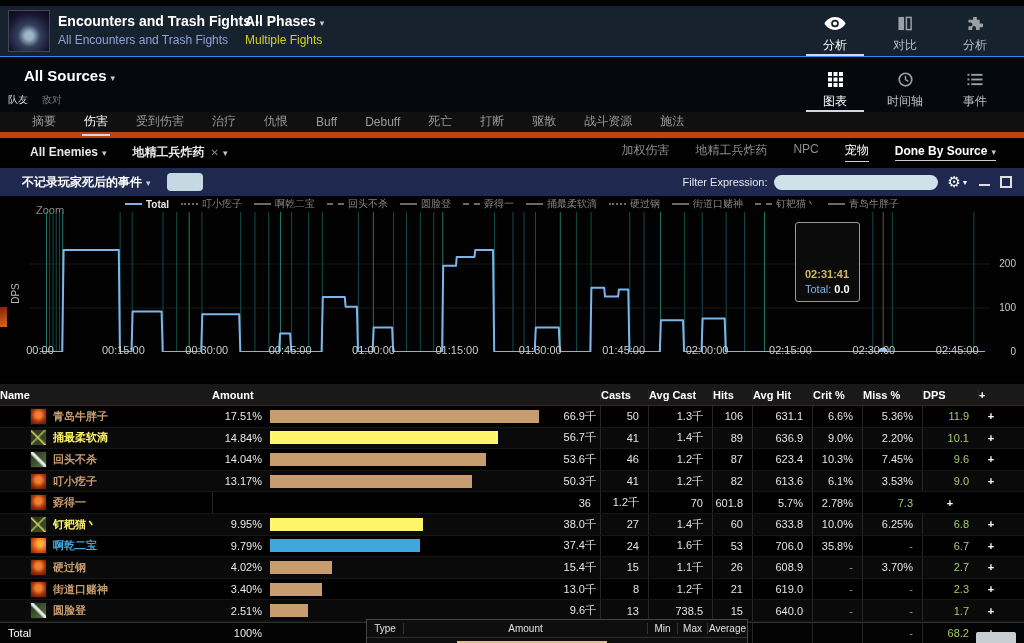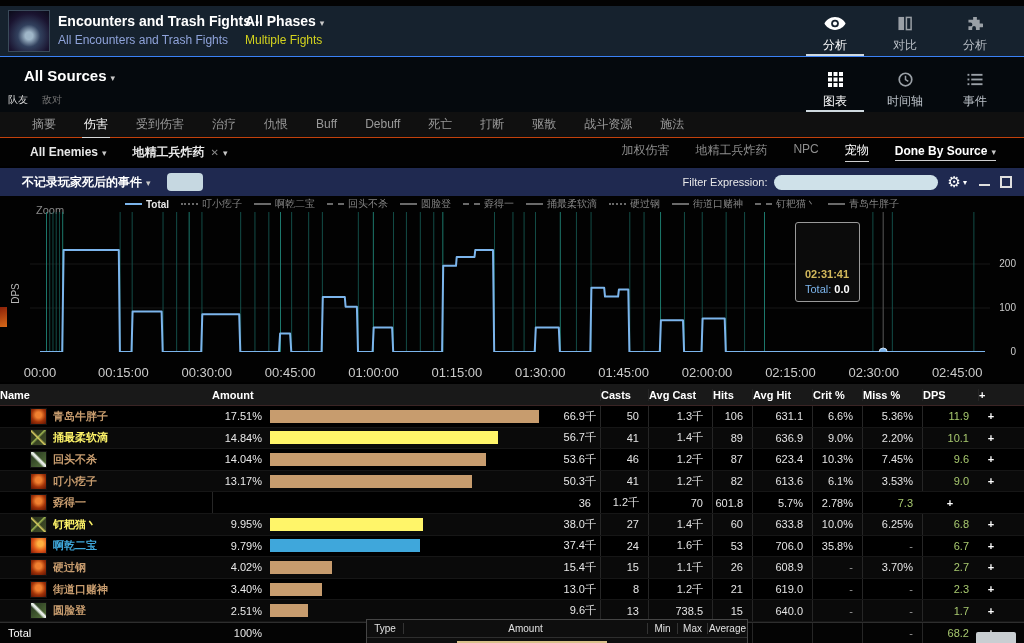--- a/index.html
+++ b/index.html
@@ -27,21 +27,21 @@
   
   .subbar{position:absolute;left:0;top:57px;width:1024px;height:55px;background:#05090d;border-bottom:1px solid #000;}
   .subbar .src{position:absolute;left:24px;top:10px;font-size:15px;font-weight:bold;color:#fff;text-align:right;}
   .subbar .ftabs{position:absolute;left:8px;top:36px;font-size:10px;}
   .ftab-friend{color:#d8d8d8;margin-right:14px;}
   .ftab-enemy{color:#6f6f6f;}
   .views-wrap{position:absolute;right:14px;top:5px;height:50px;display:flex;}
 
   
   .tabbar{position:absolute;left:0;top:112px;width:1024px;height:26px;background:#101010;
-          display:flex;align-items:center;padding-left:30px;box-sizing:border-box;border-bottom:1px solid #c2410c;}
+          display:flex;align-items:center;padding-left:30px;box-sizing:border-box;border-bottom:6px solid #c2410c;}
   .tab{font-size:12px;color:#9a9a9a;margin-right:24px;padding:5px 2px 6px;position:relative;cursor:pointer;}
   .tab.active{color:#fff;}
   .tab.active::after{content:"";position:absolute;left:0;right:0;bottom:0;height:2px;background:#d8d8d8;}
 
   
   .filterbar{position:absolute;left:0;top:138px;width:1024px;height:28px;background:#020202;
              display:flex;align-items:center;font-size:12px;}
   .fb-left{display:flex;align-items:center;margin-left:30px;}
   .fb-dd{color:#e8e8e8;font-weight:bold;margin-right:26px;cursor:pointer;}
   .fb-x{color:#8a8a8a;font-size:10px;margin-left:6px;}
@@ -66,21 +66,21 @@
 
   .chartbox{position:absolute;left:0;top:196px;width:1024px;height:186px;background:#020202;}
   .zoomlbl{position:absolute;left:36px;top:8px;font-size:11px;color:#8a8a8a;}
   .legend{position:absolute;left:0;top:1px;width:1024px;display:flex;justify-content:center;
           align-items:center;font-size:10px;}
   .lg-item{display:flex;align-items:center;margin:0 6px;cursor:pointer;}
   .lg-line{display:inline-block;width:17px;height:0;border-top-width:2px;margin-right:4px;}
   .dpslbl{position:absolute;left:2px;top:92px;font-size:10px;color:#b8b8b8;transform:rotate(-90deg);
           transform-origin:center;width:26px;text-align:center;}
   #chart-svg{position:absolute;left:30px;top:16px;}
-  .xlab{position:absolute;top:169px;width:60px;text-align:center;font-size:13px;color:#cccccc;}
+  .xlab{position:absolute;top:148px;width:60px;text-align:center;font-size:11px;color:#cccccc;}
   .ylab{position:absolute;left:982px;width:34px;text-align:right;font-size:10px;color:#cccccc;}
   .tooltip{position:absolute;left:795px;top:26px;background:rgba(12,12,12,.95);border:1px solid #9a9a9a;
            border-radius:3px;padding:4px 9px;font-size:11px;line-height:15px;}
   .tt-time{color:#d3b95c;font-weight:bold;margin-top:40px;}
   .tt-series{color:#7cb5ec;}
   .tt-val{color:#fff;font-weight:bold;}
   .partial-icon{position:absolute;left:0;top:111px;width:7px;height:20px;
            background:linear-gradient(160deg,#8a2008,#d86a18);}
 
   

